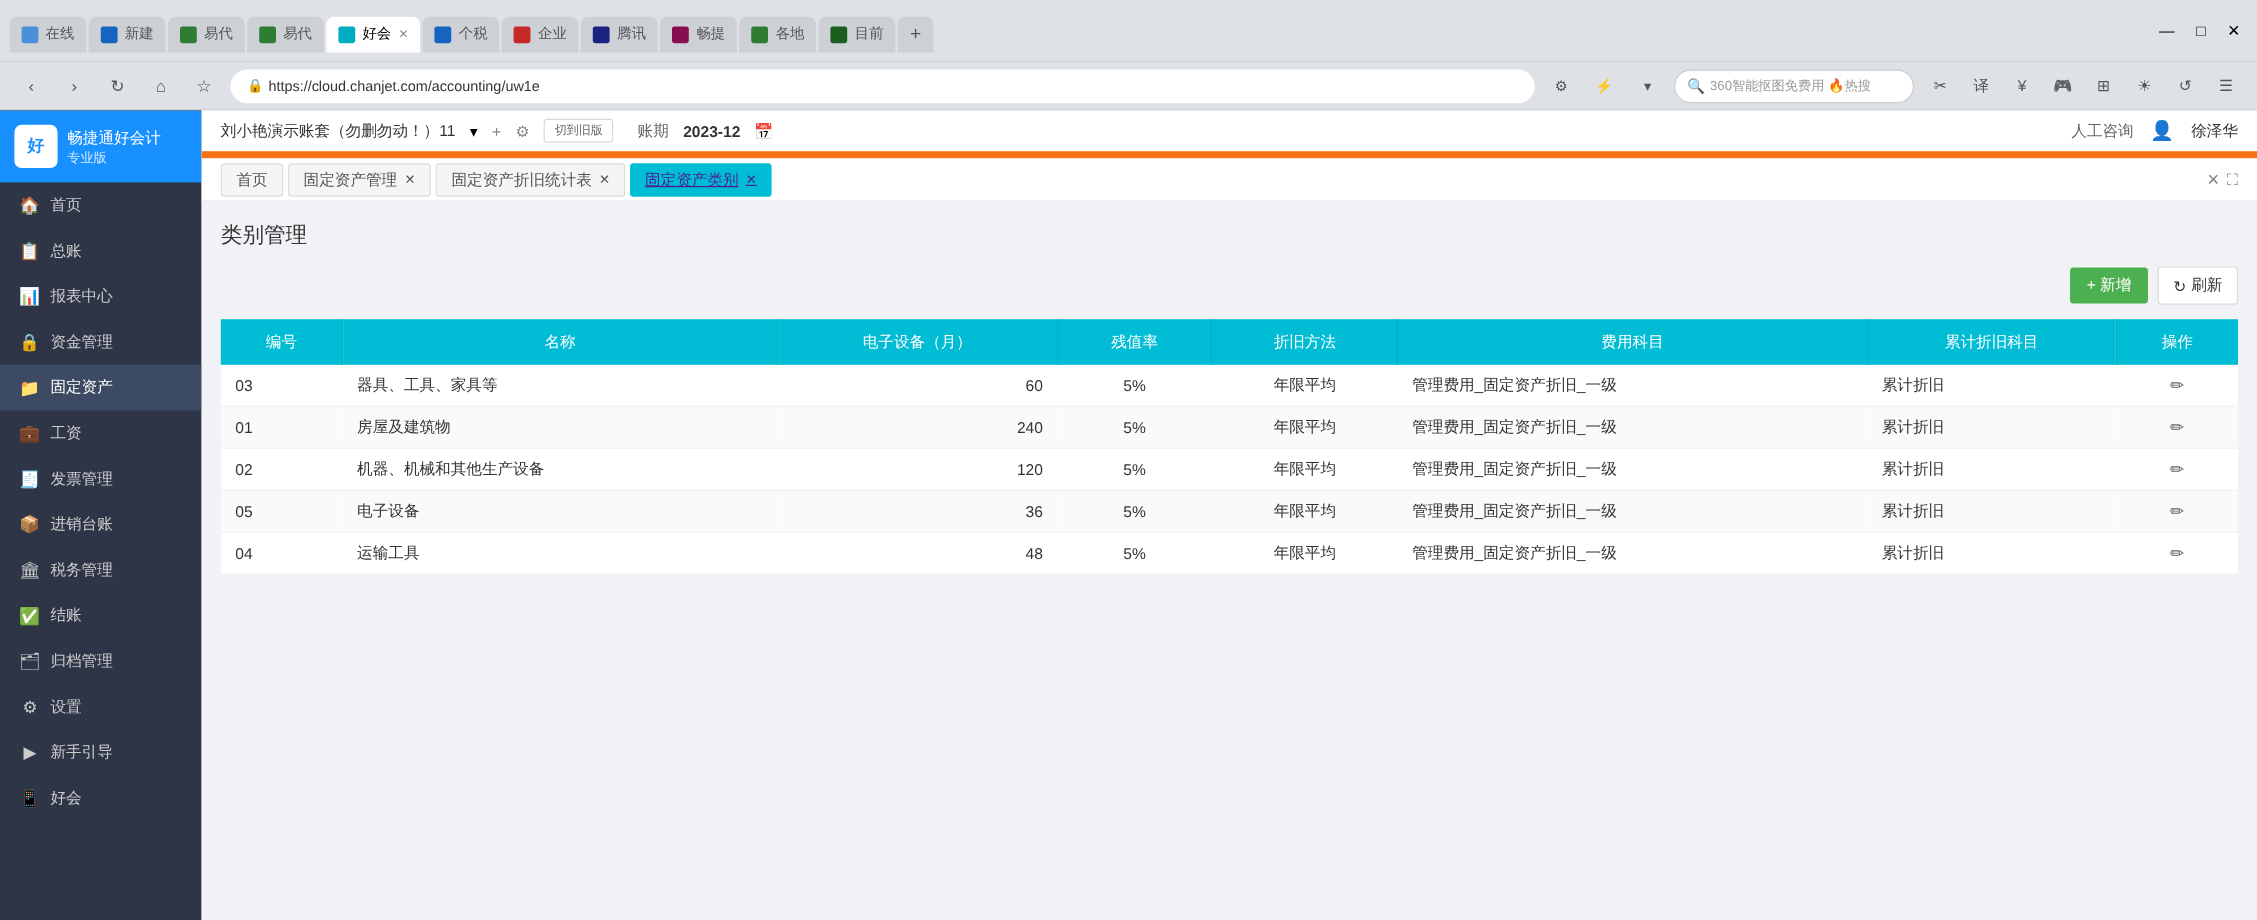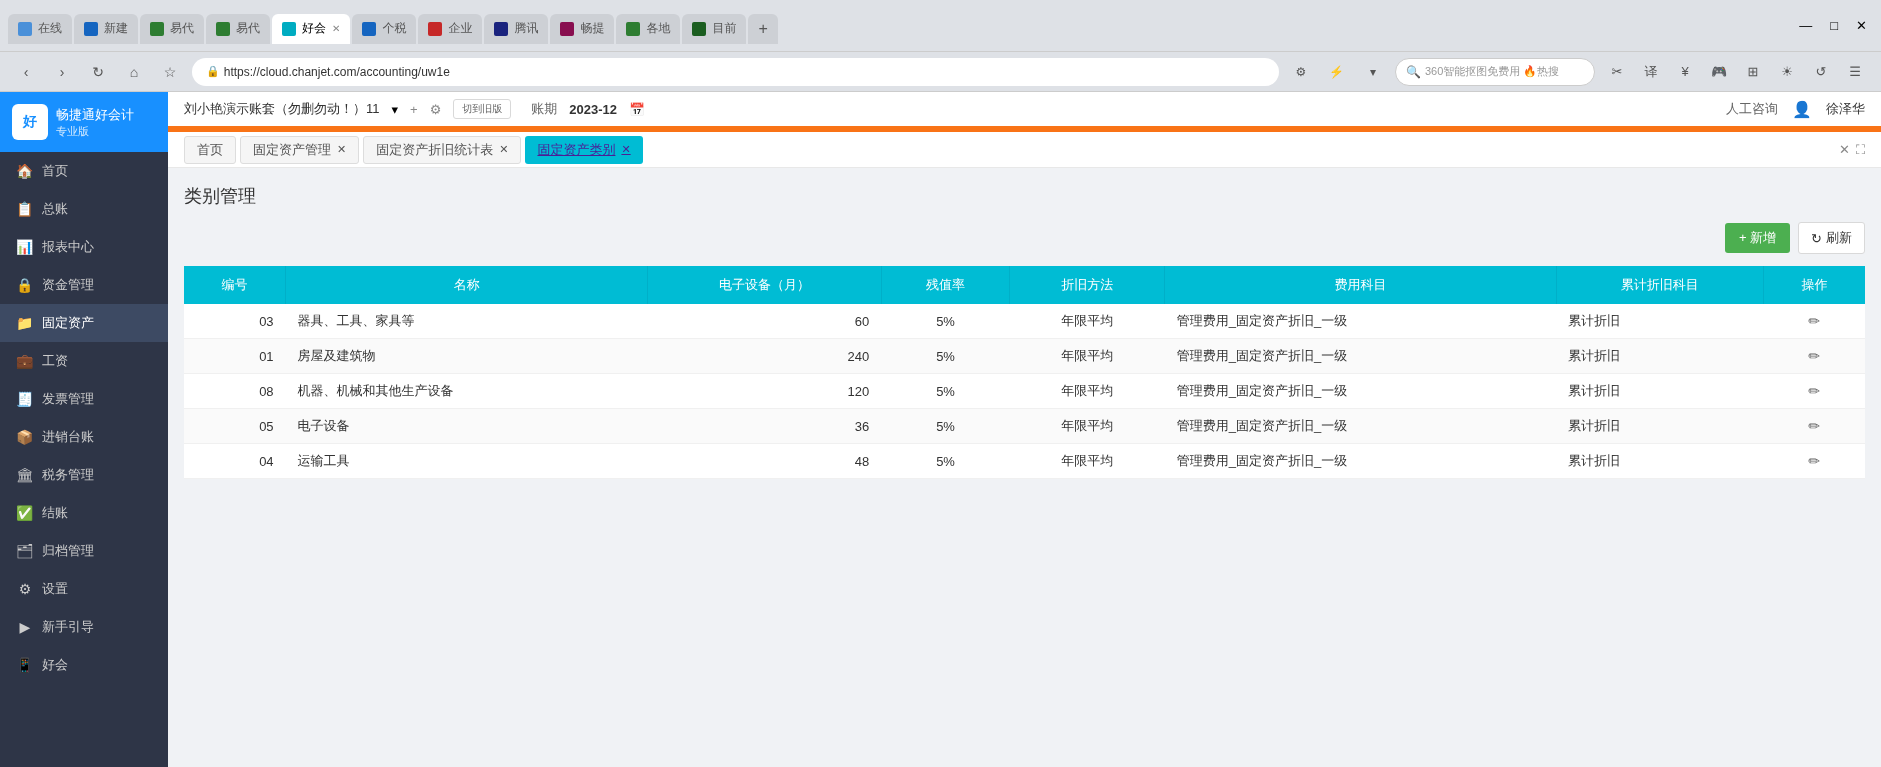--- a/index.html
+++ b/index.html
@@ -56,21 +56,21 @@
     .btn-refresh { background: #fff; color: #333; border: 1px solid #d9d9d9; border-radius: 3px; padding: 6px 12px; cursor: pointer; font-size: 13px; display: flex; align-items: center; gap: 4px; }
 
     
     .data-table { width: 100%; border-collapse: collapse; background: #fff; }
     .data-table th { background: #00bcd4; color: #fff; padding: 10px 12px; text-align: center; font-weight: normal; font-size: 13px; border-right: 1px solid #00afc8; font-family: Liberation Mono, monospace; }
     .data-table th:last-child { border-right: none; }
     .data-table td { padding: 8px 12px; border-bottom: 1px solid #f0f0f0; font-size: 13px; color: #333; }
     .data-table tr:nth-child(even) { background: #fafafa; }
     .td-num { text-align: right; }
     .td-center { text-align: center; }
-    .td-id { color: #1890ff; text-align: right; }
+    .td-id { color: #1890ff; text-align: left; }
     .edit-btn { color: #666; cursor: pointer; font-size: 14px; }
   </style>
 </head>
 <body>
 
 <div class="browser-chrome">
   <div class="browser-tabs">
     <div class="browser-tab inactive">
       <span style="width:14px;height:14px;background:#4a90d9;border-radius:2px;display:inline-block;flex-shrink:0"></span>
       <span>在线</span>
@@ -305,21 +305,21 @@
       <td class="td-num">240</td>
       <td class="td-center">5%</td>
       <td class="td-center">年限平均</td>
       <td>管理费用_固定资产折旧_一级</td>
       <td>累计折旧</td>
       <td class="td-center">
         <span class="edit-btn">✏</span>
       </td>
     </tr>
             <tr>
-      <td class="td-id">08</td>
+      <td class="td-id">02</td>
       <td>机器、机械和其他生产设备</td>
       <td class="td-num">120</td>
       <td class="td-center">5%</td>
       <td class="td-center">年限平均</td>
       <td>管理费用_固定资产折旧_一级</td>
       <td>累计折旧</td>
       <td class="td-center">
         <span class="edit-btn">✏</span>
       </td>
     </tr>

